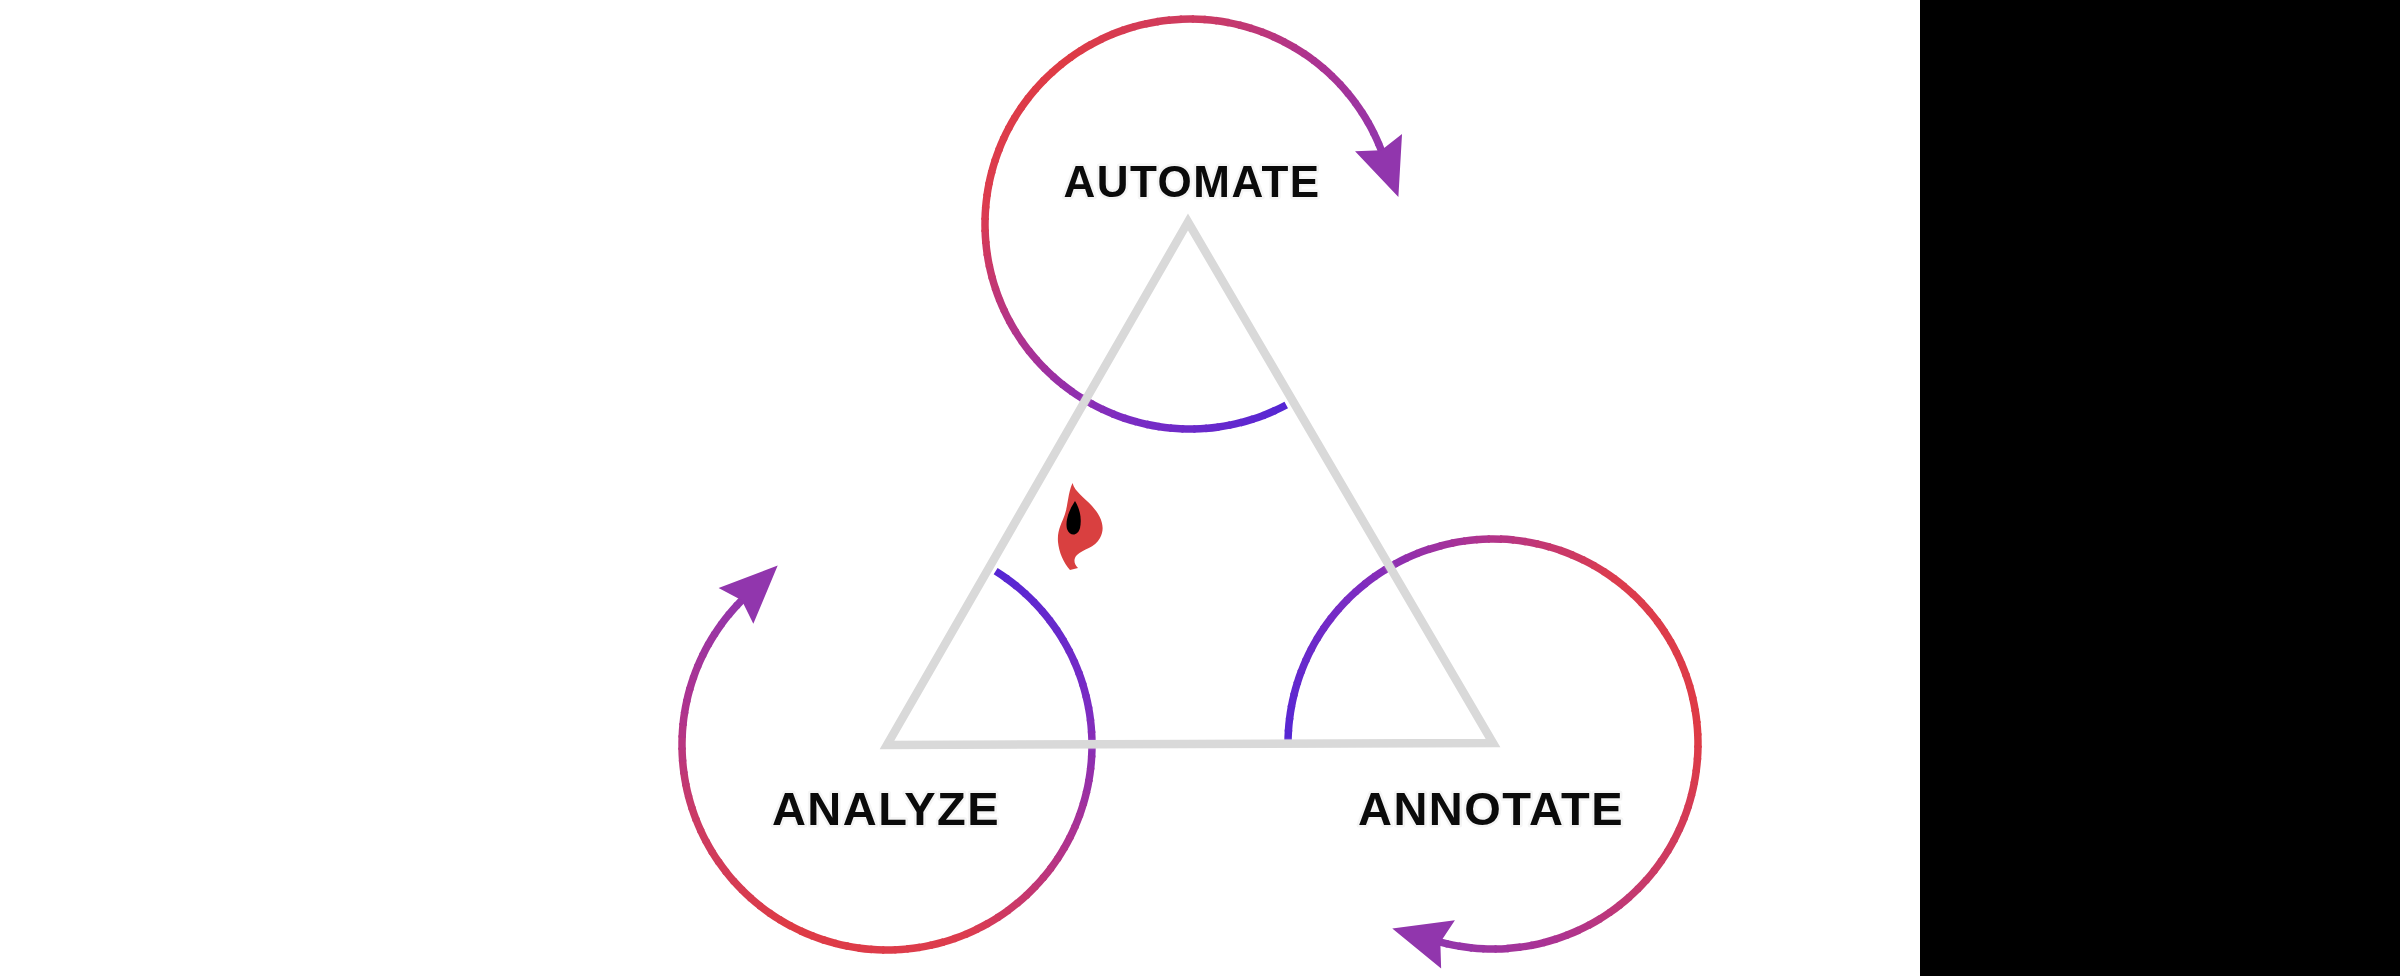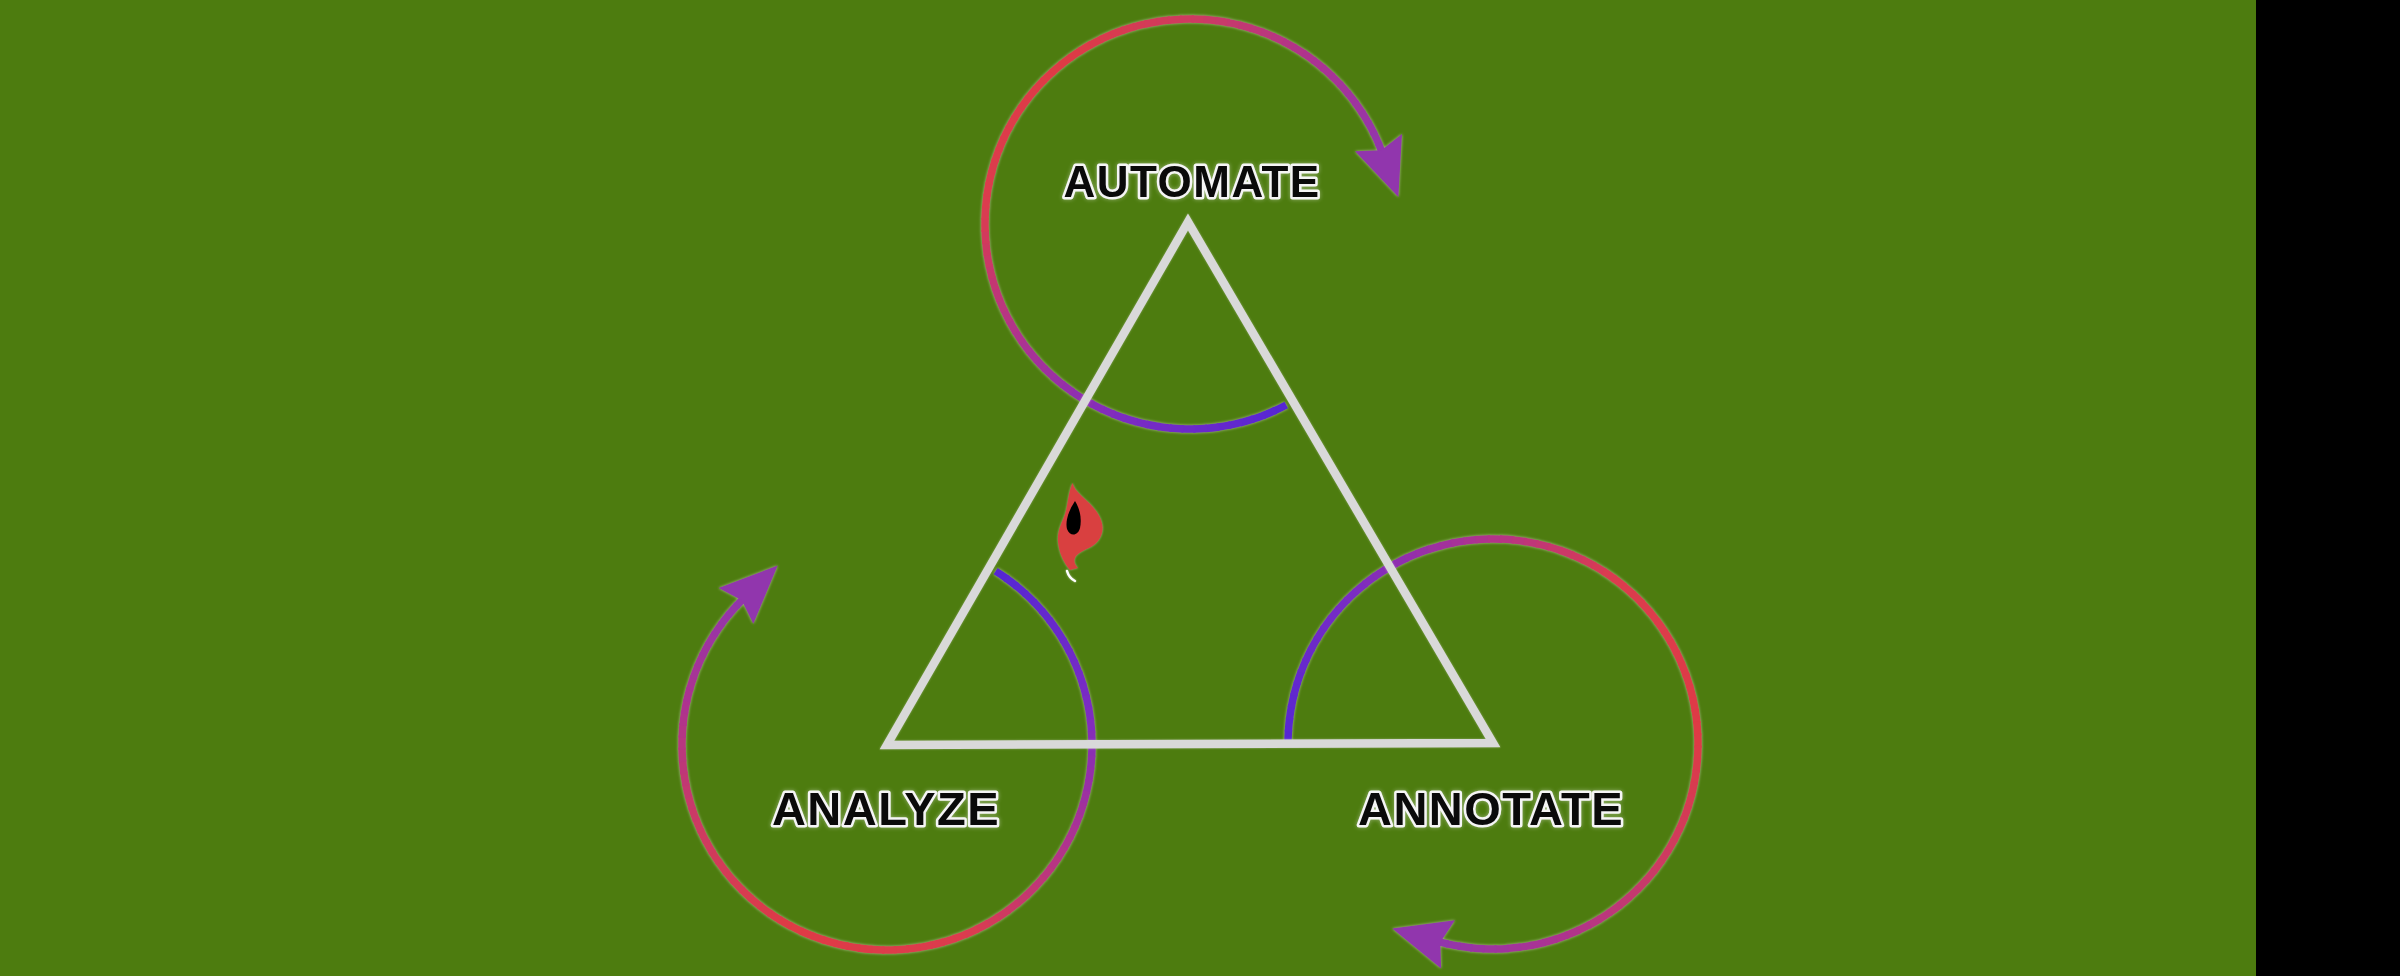--- a/index.html
+++ b/index.html
@@ -2,23 +2,23 @@
 <html><head>
 <meta charset="utf-8">
 <style>
   html, body {
     margin: 0;
     padding: 0;
     background: #000000;
   }
   .stage {
     position: relative;
-    width: 2256px;
+    width: 1920px;
     height: 976px;
-    background: #4d7c0f;
+    background: #ffffff;
     overflow: hidden;
   }
   .stage svg {
     position: absolute;
     left: 0;
     top: 0;
     width: 2400px;
     height: 976px;
     display: block;
   }

